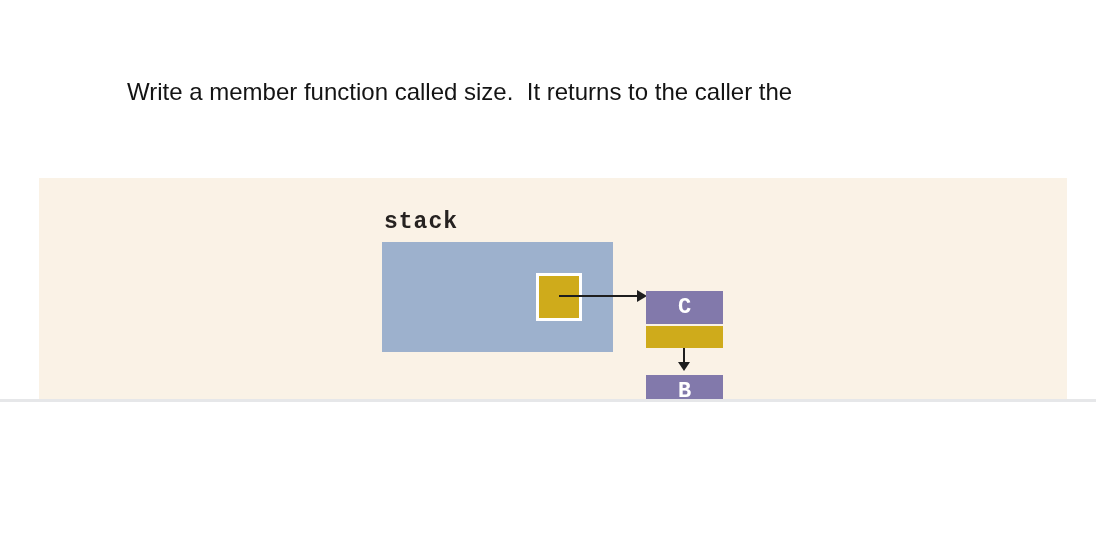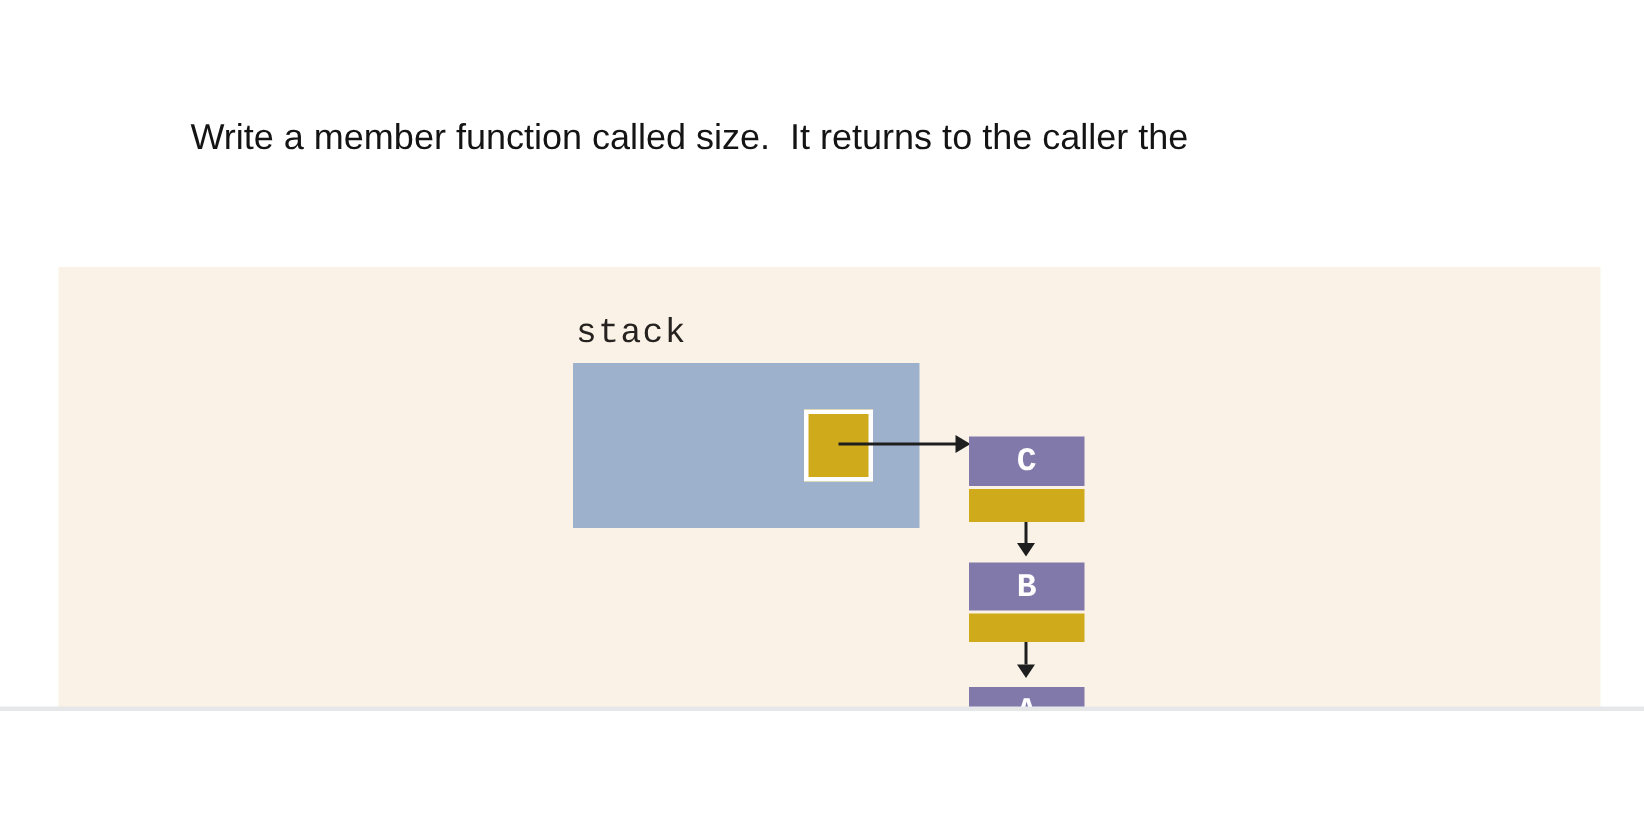--- a/index.html
+++ b/index.html
@@ -1,20 +1,20 @@
 <!DOCTYPE html>
 <html style="--c-panel_bg: #faf2e6; --c-stack_box_bg: #9db1cd; --c-pointer_cell: #cfab1b; --c-node_data_bg: #8279ab; --c-node_link_bg: #cfab1b; --c-node_label_text: #ffffff; --c-label_text: #262220; --c-arrow: #1e1e1e; --c-ground_light: #9b9b9b;"><head>
 <meta charset="utf-8">
 <style>
   * { margin: 0; padding: 0; box-sizing: border-box; }
   html, body { background: #ffffff; }
   .page {
     position: relative;
     width: 1096px;
-    height: 474px;
+    height: 402px;
     background: #ffffff;
     overflow: hidden;
     font-family: "Liberation Sans", sans-serif;
   }
 
   
   .title {
     position: absolute;
     left: 127px;
     top: 4px;
@@ -32,21 +32,21 @@
     top: 178px;
     width: 1028px;
     height: 375px;
     background: var(--c-panel_bg, #faf2e6);
   }
 
   
   .mono-label {
     position: absolute;
     font-family: "Liberation Mono", "DejaVu Sans Mono", monospace;
-    font-weight: normal;
+    font-weight: bold;
     font-size: 23px;
     letter-spacing: 1px;
     color: var(--c-label_text, #262220);
     white-space: pre;
   }
   .stack-label   { left: 384px; top: 209px; }
   .stacktop-label{ left: 411px; top: 287px; }
 
   .stack-box {
     position: absolute;

